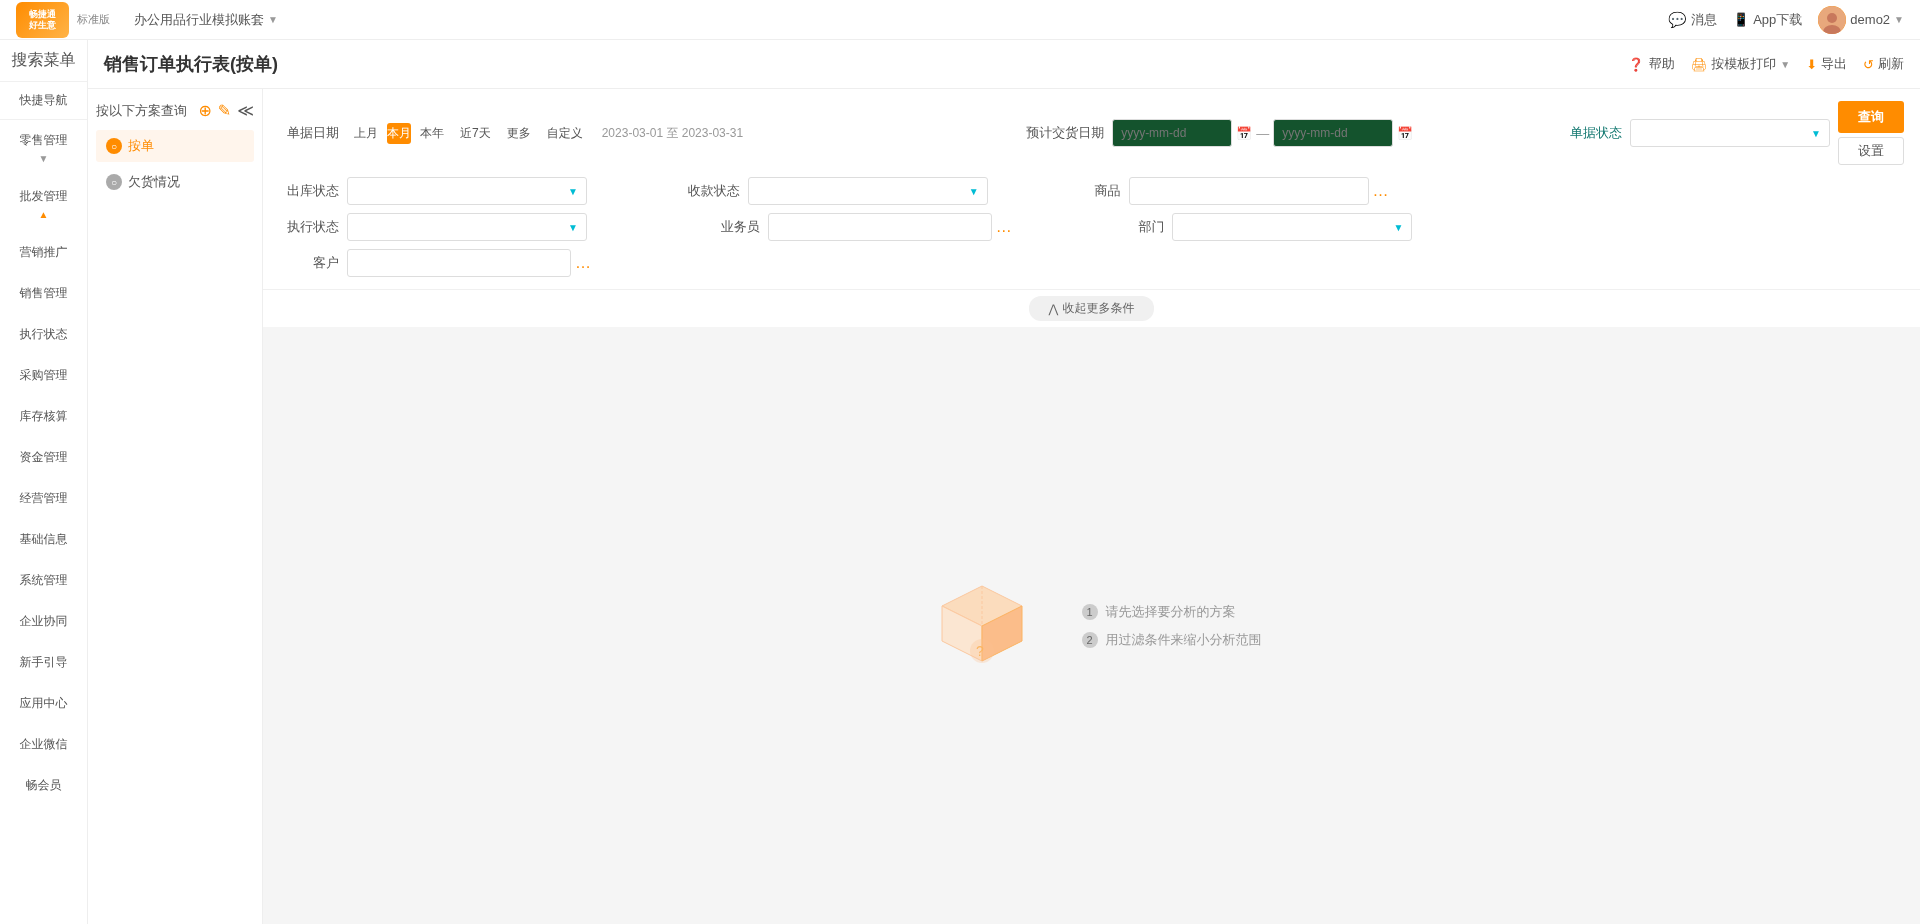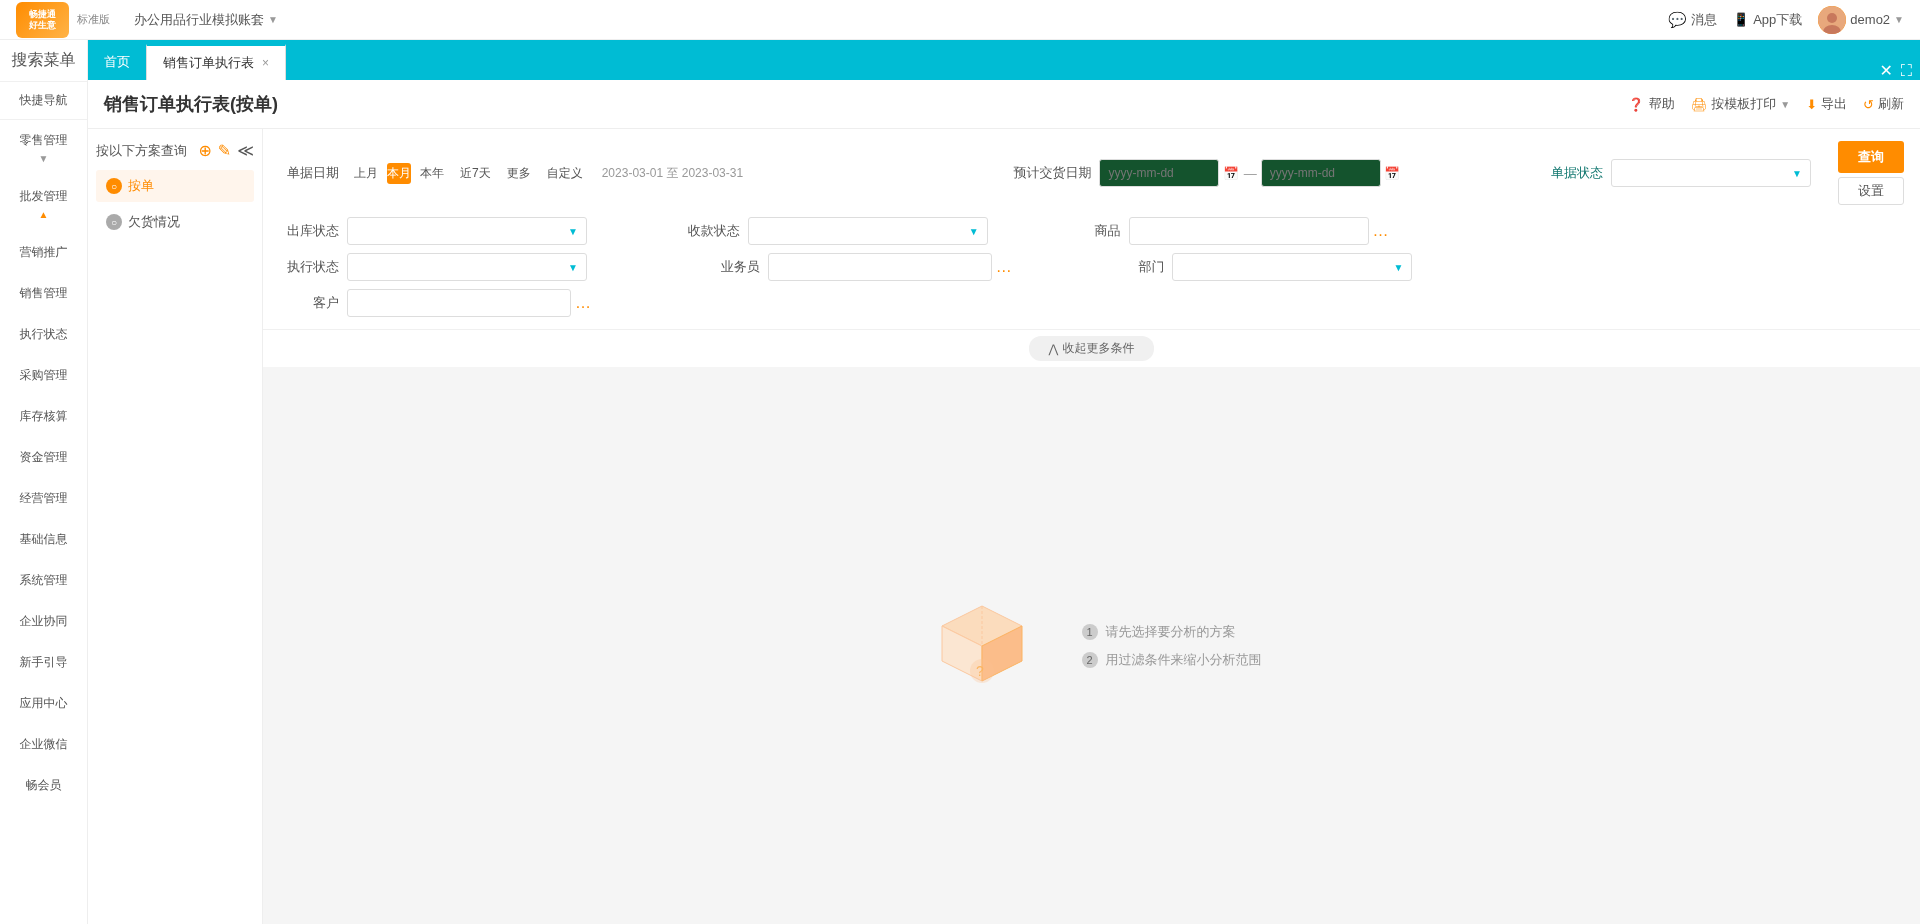--- a/index.html
+++ b/index.html
@@ -124,34 +124,20 @@
       <div class="sidebar-item">
         <span>企业微信</span>
       </div>
       <div class="sidebar-item">
         <span>畅会员</span>
       </div>
     </div>
 
     <div class="content-area">
 
-      <div style="height:40px;background:#00bcd4;display:flex;align-items:flex-end;">
-        <div class="tab-home" style="background:#00bcd4;color:#fff;border:none;">
-          <span>首页</span>
-        </div>
-        <div class="tab-active">
-          <span>销售订单执行表</span>
-          <span class="tab-close">×</span>
-        </div>
-        <div style="flex:1;"></div>
-        <div style="display:flex;align-items:center;padding:0 8px;gap:8px;">
-          <span style="color:#fff;cursor:pointer;font-size:16px;">✕</span>
-          <span style="color:#fff;cursor:pointer;font-size:16px;">⛶</span>
-        </div>
-      </div>
 
       <div style="flex:1;overflow:hidden;display:flex;flex-direction:column;background:#f5f5f5;">
 
         <div style="background:#fff;padding:12px 16px;display:flex;align-items:center;justify-content:space-between;border-bottom:1px solid #eee;">
           <h1 style="font-size:18px;font-weight:bold;color:#333;">销售订单执行表(按单)</h1>
           <div style="display:flex;align-items:center;gap:16px;">
             <div style="display:flex;align-items:center;gap:4px;font-size:13px;color:#555;cursor:pointer;">
               <span style="color:#00bcd4;">❓</span>
               <span>帮助</span>
             </div>
@@ -222,21 +208,21 @@
                 </div>
 
                 <div style="flex:0.5;"></div>
 
                 <span style="font-size:13px;color:#0f766e;width:60px;text-align:right;flex-shrink:0;">单据状态</span>
                 <div style="height:28px;border:1px solid #ddd;border-radius:3px;padding:0 8px;font-size:13px;color:#999;background:#fff;display:flex;align-items:center;justify-content:space-between;cursor:pointer;width:200px;">
                   <span></span>
                   <span style="color:#00bcd4;font-size:10px;">▼</span>
                 </div>
 
-                <div style="display:flex;flex-direction:column;gap:4px;margin-left:19px;">
+                <div style="display:flex;flex-direction:column;gap:4px;margin-left:0;">
                   <button class="btn-query">查询</button>
                   <button class="btn-settings" style="height:28px;font-size:13px;">设置</button>
                 </div>
               </div>
 
               <div style="display:flex;align-items:center;padding:4px 16px;gap:8px;justify-content:center;">
                 <span style="font-size:13px;color:#555;width:60px;text-align:right;flex-shrink:0;">出库状态</span>
                 <div style="height:28px;border:1px solid #ddd;border-radius:3px;padding:0 8px;font-size:13px;color:#999;background:#fff;display:flex;align-items:center;justify-content:space-between;cursor:pointer;flex:1;max-width:240px;">
                   <span></span>
                   <span style="color:#00bcd4;font-size:10px;">▼</span>

